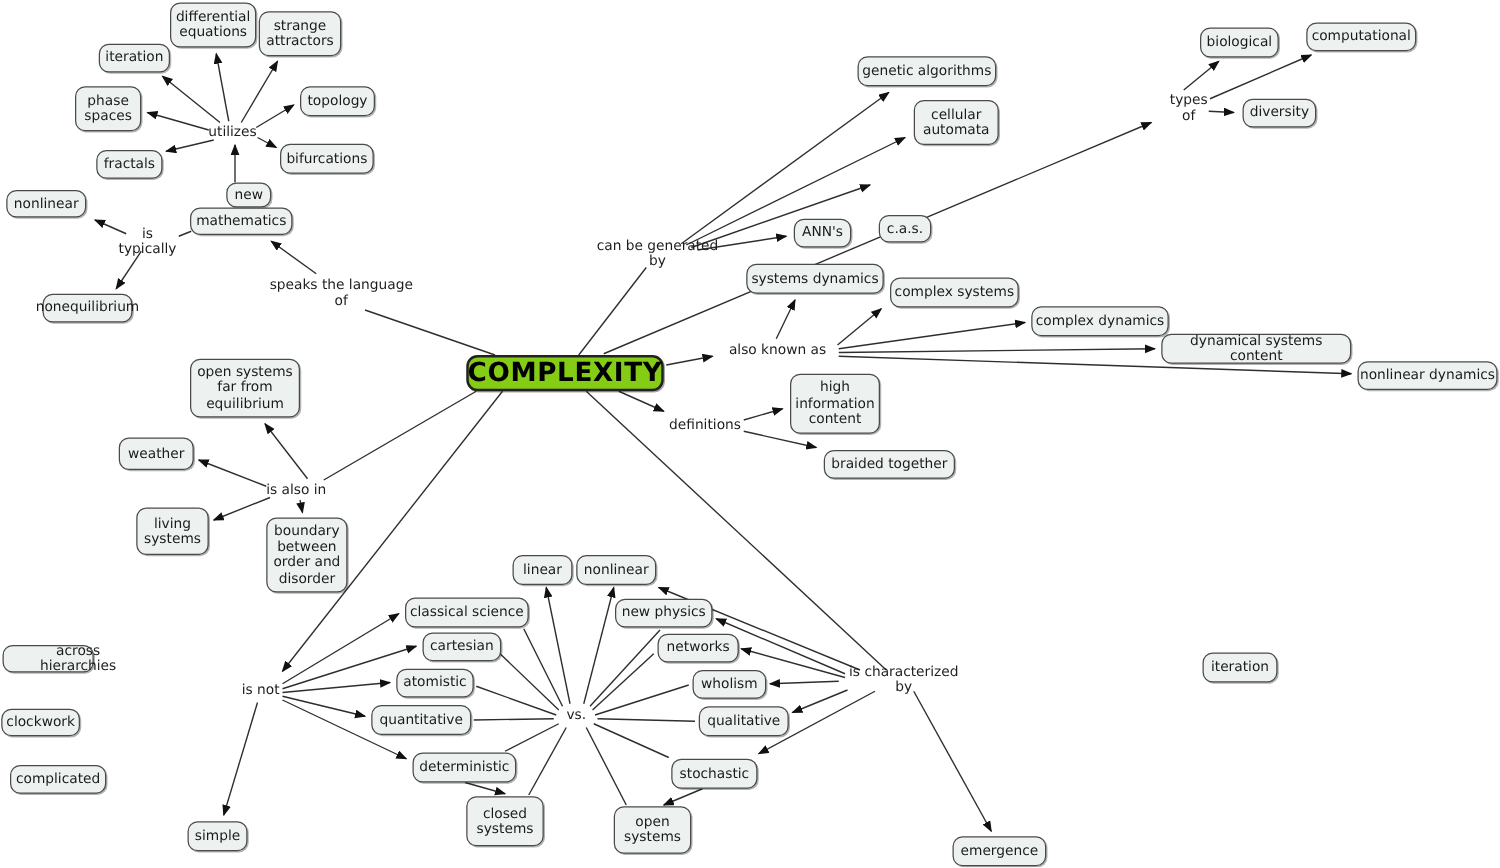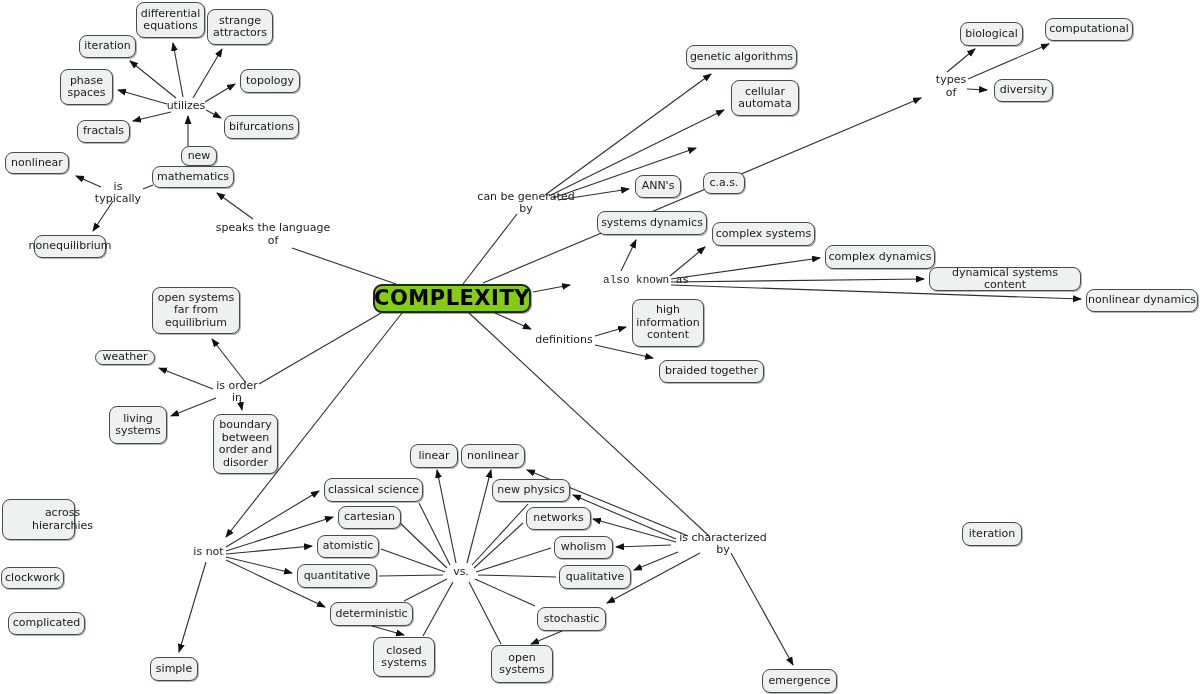--- a/index.html
+++ b/index.html
@@ -133,21 +133,21 @@
       <div class="node box" style="left: 240px; top: 69px; width: 60px; height: 24px;">topology</div>
       <div class="node box" style="left: 77px; top: 120px; width: 53px; height: 23px;">fractals</div>
       <div class="node box" style="left: 224px; top: 115px; width: 75px; height: 24px;">bifurcations</div>
       <div class="node box" style="left: 181px; top: 146px; width: 36px; height: 20px;">new</div>
       <div class="node box" style="left: 152px; top: 166px; width: 82px; height: 22px;">mathematics</div>
       <div class="node box" style="left: 5px; top: 152px; width: 64px; height: 22px;">nonlinear</div>
       <div class="node box" style="left: 34px; top: 235px; width: 72px; height: 23px;">nonequilibrium</div>
       <div class="node box" style="left: 152px; top: 287px; width: 88px; height: 47px;">open systems
 far from
 equilibrium</div>
-      <div class="node box" style="left: 95px; top: 350px; width: 60px; height: 15px;">weather</div>
+      <div class="node box" style="left: 95px; top: 350px; width: 60px; height: 26px;">weather</div>
       <div class="node box" style="left: 109px; top: 406px; width: 58px; height: 38px;">living
 systems</div>
       <div class="node box" style="left: 213px; top: 414px; width: 65px; height: 60px;">boundary
 between
 order and
 disorder</div>
       <div class="node box" style="left: 686px; top: 45px; width: 111px; height: 24px;">genetic algorithms</div>
       <div class="node box" style="left: 731px; top: 80px; width: 68px; height: 36px;">cellular
 automata</div>
       <div class="node box" style="left: 703px; top: 132px; width: 42px; height: 22px; margin-top: 40px;">c.a.s.</div>
@@ -157,21 +157,21 @@
       <div class="node box" style="left: 825px; top: 245px; width: 110px; height: 24px;">complex dynamics</div>
       <div class="node box" style="left: 929px; top: 267px; width: 152px; height: 24px;">dynamical systems content</div>
       <div class="node box" style="left: 1086px; top: 289px; width: 112px; height: 23px;">nonlinear dynamics</div>
       <div class="node box" style="left: 960px; top: 22px; width: 63px; height: 24px;">biological</div>
       <div class="node box" style="left: 1045px; top: 18px; width: 88px; height: 23px;">computational</div>
       <div class="node box" style="left: 994px; top: 79px; width: 59px; height: 23px;">diversity</div>
       <div class="node box" style="left: 632px; top: 299px; width: 72px; height: 48px;">high
 information
 content</div>
       <div class="node box" style="left: 659px; top: 360px; width: 105px; height: 23px;">braided together</div>
-      <div class="node box" style="left: 2px; top: 499px; width: 73px; height: 41px; padding-left: 48px;">across
+      <div class="node box" style="left: 2px; top: 516px; width: 73px; height: 22px; padding-left: 48px;">across
 hierarchies</div>
       <div class="node box" style="left: 1px; top: 567px; width: 63px; height: 22px;">clockwork</div>
       <div class="node box" style="left: 8px; top: 612px; width: 77px; height: 23px;">complicated</div>
       <div class="node box" style="left: 150px; top: 657px; width: 48px; height: 24px;">simple</div>
       <div class="node box" style="left: 410px; top: 444px; width: 48px; height: 24px;">linear</div>
       <div class="node box" style="left: 461px; top: 444px; width: 64px; height: 24px;">nonlinear</div>
       <div class="node box" style="left: 324px; top: 478px; width: 99px; height: 24px;">classical science</div>
       <div class="node box" style="left: 492px; top: 479px; width: 78px; height: 23px;">new physics</div>
       <div class="node box" style="left: 338px; top: 506px; width: 63px; height: 23px;">cartesian</div>
       <div class="node box" style="left: 526px; top: 507px; width: 65px; height: 23px;">networks</div>
@@ -185,22 +185,22 @@
 systems</div>
       <div class="node box" style="left: 491px; top: 645px; width: 62px; height: 38px;">open
 systems</div>
       <div class="node box" style="left: 762px; top: 669px; width: 75px; height: 24px;">emergence</div>
       <div class="node box" style="left: 962px; top: 522px; width: 60px; height: 24px;">iteration</div>
       <div class="node phrase" style="left: 161px; top: 99px; width: 50px; height: 14px;">utilizes</div>
       <div class="node phrase" style="left: 90px; top: 186px; width: 56px; height: 14px;">is typically</div>
       <div class="node phrase" style="left: 215px; top: 221px; width: 116px; height: 27px;">speaks the language
 of</div>
       <div class="node phrase" style="left: 470px; top: 196px; width: 112px; height: 14px;">can be generated by</div>
-      <div class="node phrase" style="left: 600px; top: 273px; width: 92px; height: 14px; font-family: Liberation Mono, monospace;">also known as</div>
+      <div class="node phrase" style="left: 576px; top: 273px; width: 92px; height: 14px;">also known as</div>
       <div class="node phrase" style="left: 535px; top: 333px; width: 58px; height: 14px;">definitions</div>
       <div class="node phrase" style="left: 933px; top: 73px; width: 36px; height: 27px;">types
 of</div>
-      <div class="node phrase" style="left: 211px; top: 385px; width: 52px; height: 14px;">is order in</div>
+      <div class="node phrase" style="left: 211px; top: 385px; width: 52px; height: 14px;">is also in</div>
       <div class="node phrase" style="left: 192px; top: 545px; width: 33px; height: 14px;">is not</div>
       <div class="node phrase" style="left: 449px; top: 565px; width: 24px; height: 14px;">vs.</div>
       <div class="node phrase" style="left: 671px; top: 537px; width: 104px; height: 14px;">is characterized by</div>
     </div>
 </div>
 
 </body></html>

